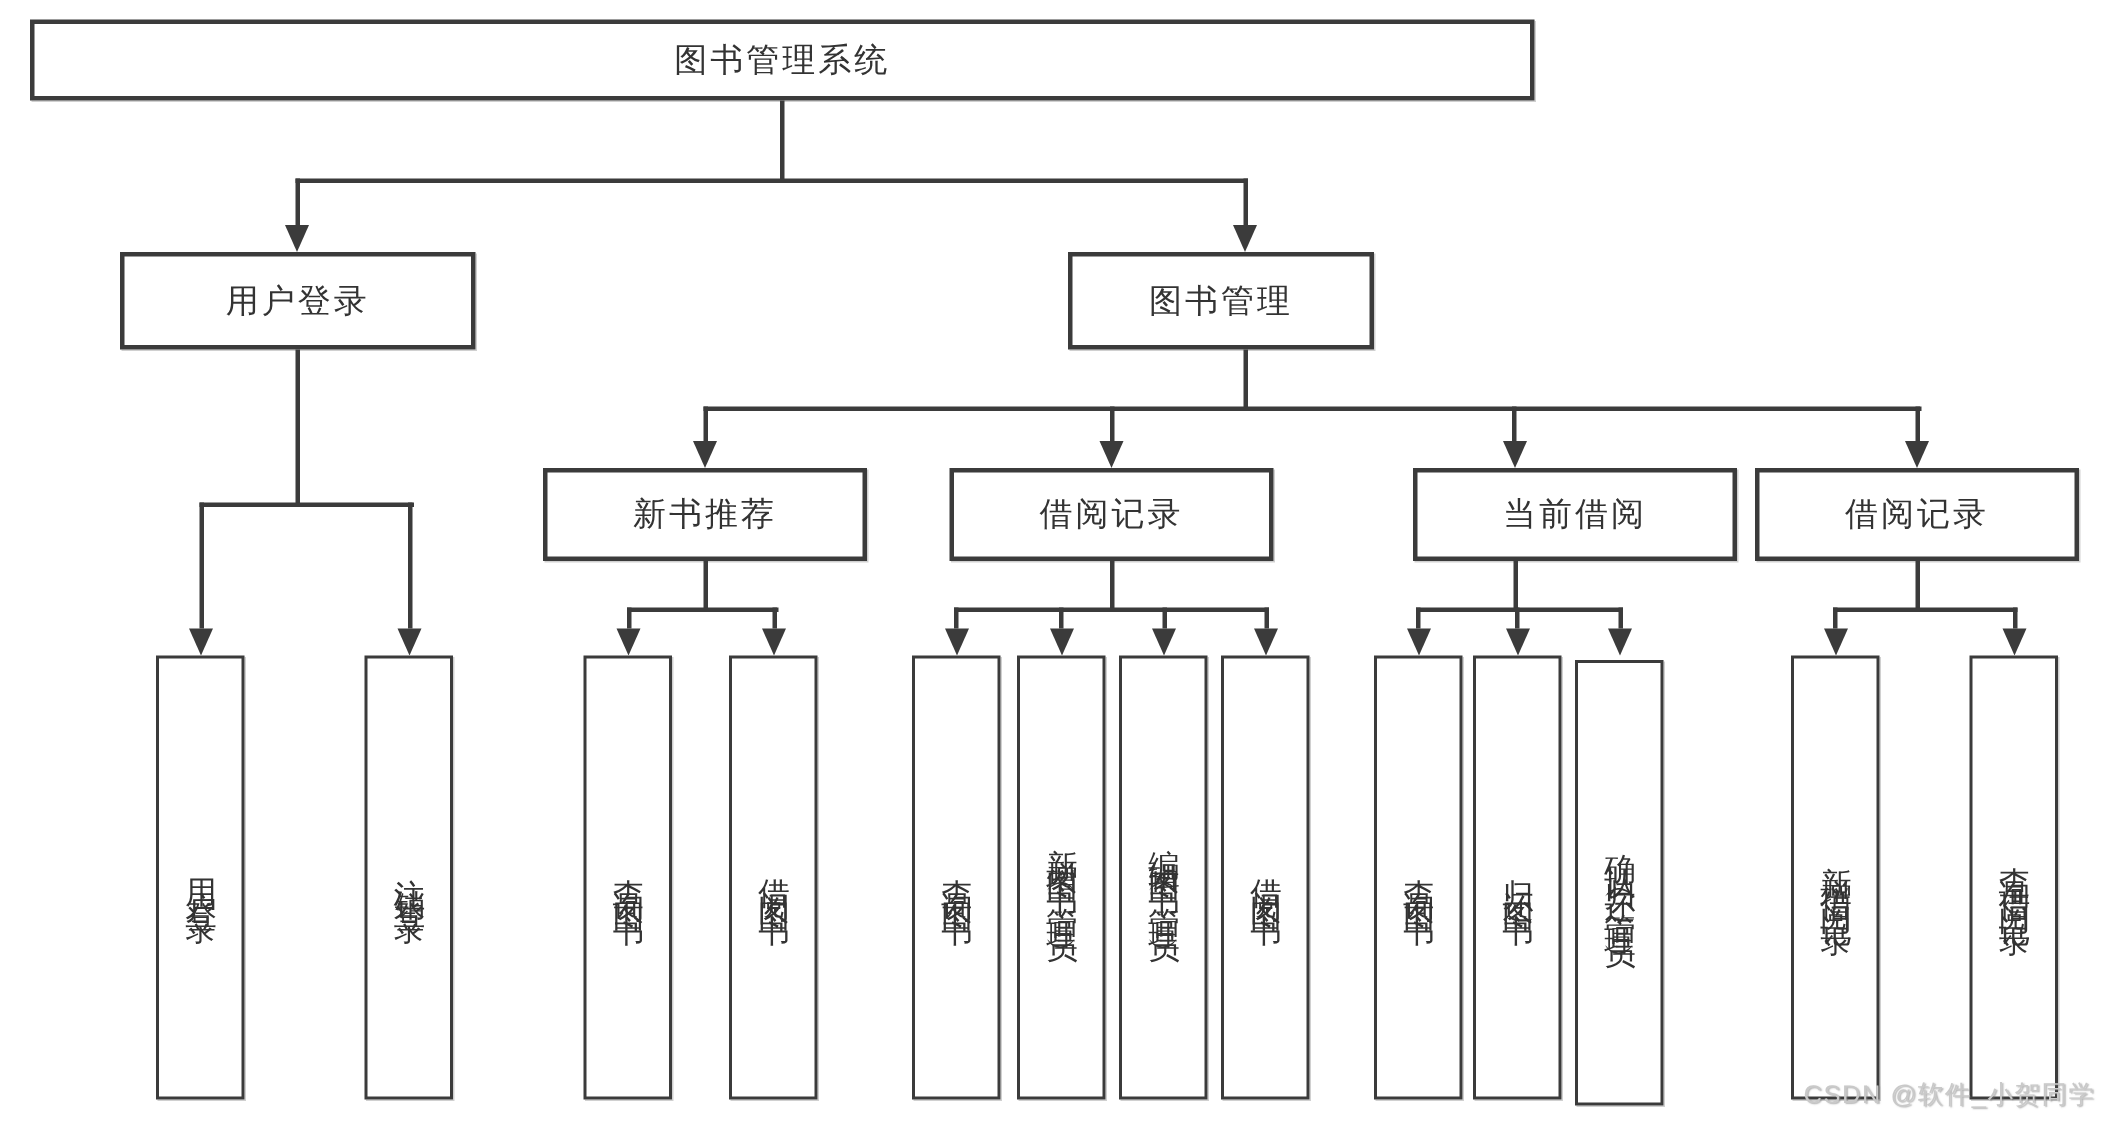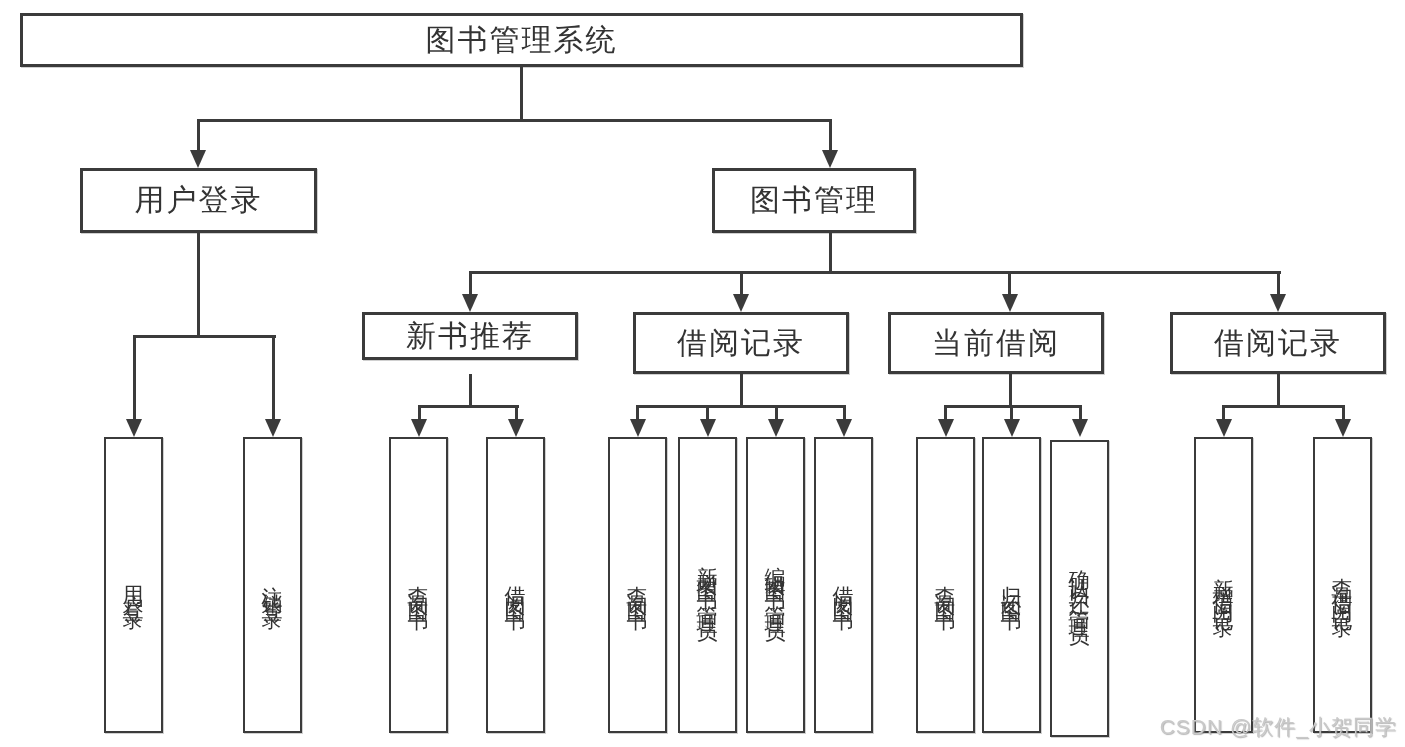--- a/index.html
+++ b/index.html
@@ -12,21 +12,21 @@
     overflow: hidden;
   }
   .box {
     position: absolute;
     background: #ffffff;
     border: 3px solid #3b3b3b;
     box-sizing: border-box;
     display: flex;
     align-items: center;
     justify-content: center;
-    font-size: 30px;
+    font-size: 22px;
     color: #333333;
     letter-spacing: 2px;
     box-shadow: 1px 1px 0 rgba(120,120,120,.35);
   }
   .vbox {
     position: absolute;
     background: #ffffff;
     border: 2px solid #3b3b3b;
     box-sizing: border-box;
     display: flex;
@@ -45,21 +45,21 @@
   .arrow {
     position: absolute; width: 0; height: 0;
     border-left: 8px solid transparent;
     border-right: 8px solid transparent;
     border-top: 18px solid #3b3b3b;
   }
   .watermark {
     position: absolute;
     right: 8px;
     bottom: 6px;
-    font-size: 21px;
+    font-size: 17px;
     color: #c9c9c9;
     text-shadow: 1px 1px 1px rgba(120,120,120,.55);
     letter-spacing: 1px;
     white-space: nowrap;
   }
 </style>
 </head>
 <body>
 
 <div class="canvas">
@@ -87,23 +87,23 @@
   <div class="hline" style="left:469px; top:271px; width:812px;"></div>
   <div class="vline" style="left:469px; top:271px; height:23px;"></div>
   <div class="arrow" style="left:462px; top:294px;"></div>
   <div class="vline" style="left:740px; top:271px; height:23px;"></div>
   <div class="arrow" style="left:733px; top:294px;"></div>
   <div class="vline" style="left:1008px; top:271px; height:23px;"></div>
   <div class="arrow" style="left:1002px; top:294px;"></div>
   <div class="vline" style="left:1277px; top:271px; height:23px;"></div>
   <div class="arrow" style="left:1270px; top:294px;"></div>
 
-  <div class="box" style="left:362px; top:312px; width:216px; height:48px;">新书推荐</div>
+  <div class="box" style="left:362px; top:312px; width:216px; height:62px;">新书推荐</div>
   <div class="box" style="left:633px; top:312px; width:216px; height:62px;">借阅记录</div>
-  <div class="box" style="left:888px; top:312px; width:216px; height:62px;">当前借阅</div>
+  <div class="box" style="left:942px; top:312px; width:216px; height:62px;">当前借阅</div>
   <div class="box" style="left:1170px; top:312px; width:216px; height:62px;">借阅记录</div>
 
   <div class="vline" style="left:469px; top:374px; height:34px;"></div>
   <div class="hline" style="left:418px; top:405px; width:101px;"></div>
   <div class="vline" style="left:418px; top:405px; height:14px;"></div>
   <div class="arrow" style="left:411px; top:419px;"></div>
   <div class="vline" style="left:515px; top:405px; height:14px;"></div>
   <div class="arrow" style="left:508px; top:419px;"></div>
 
   <div class="vline" style="left:740px; top:374px; height:34px;"></div>

